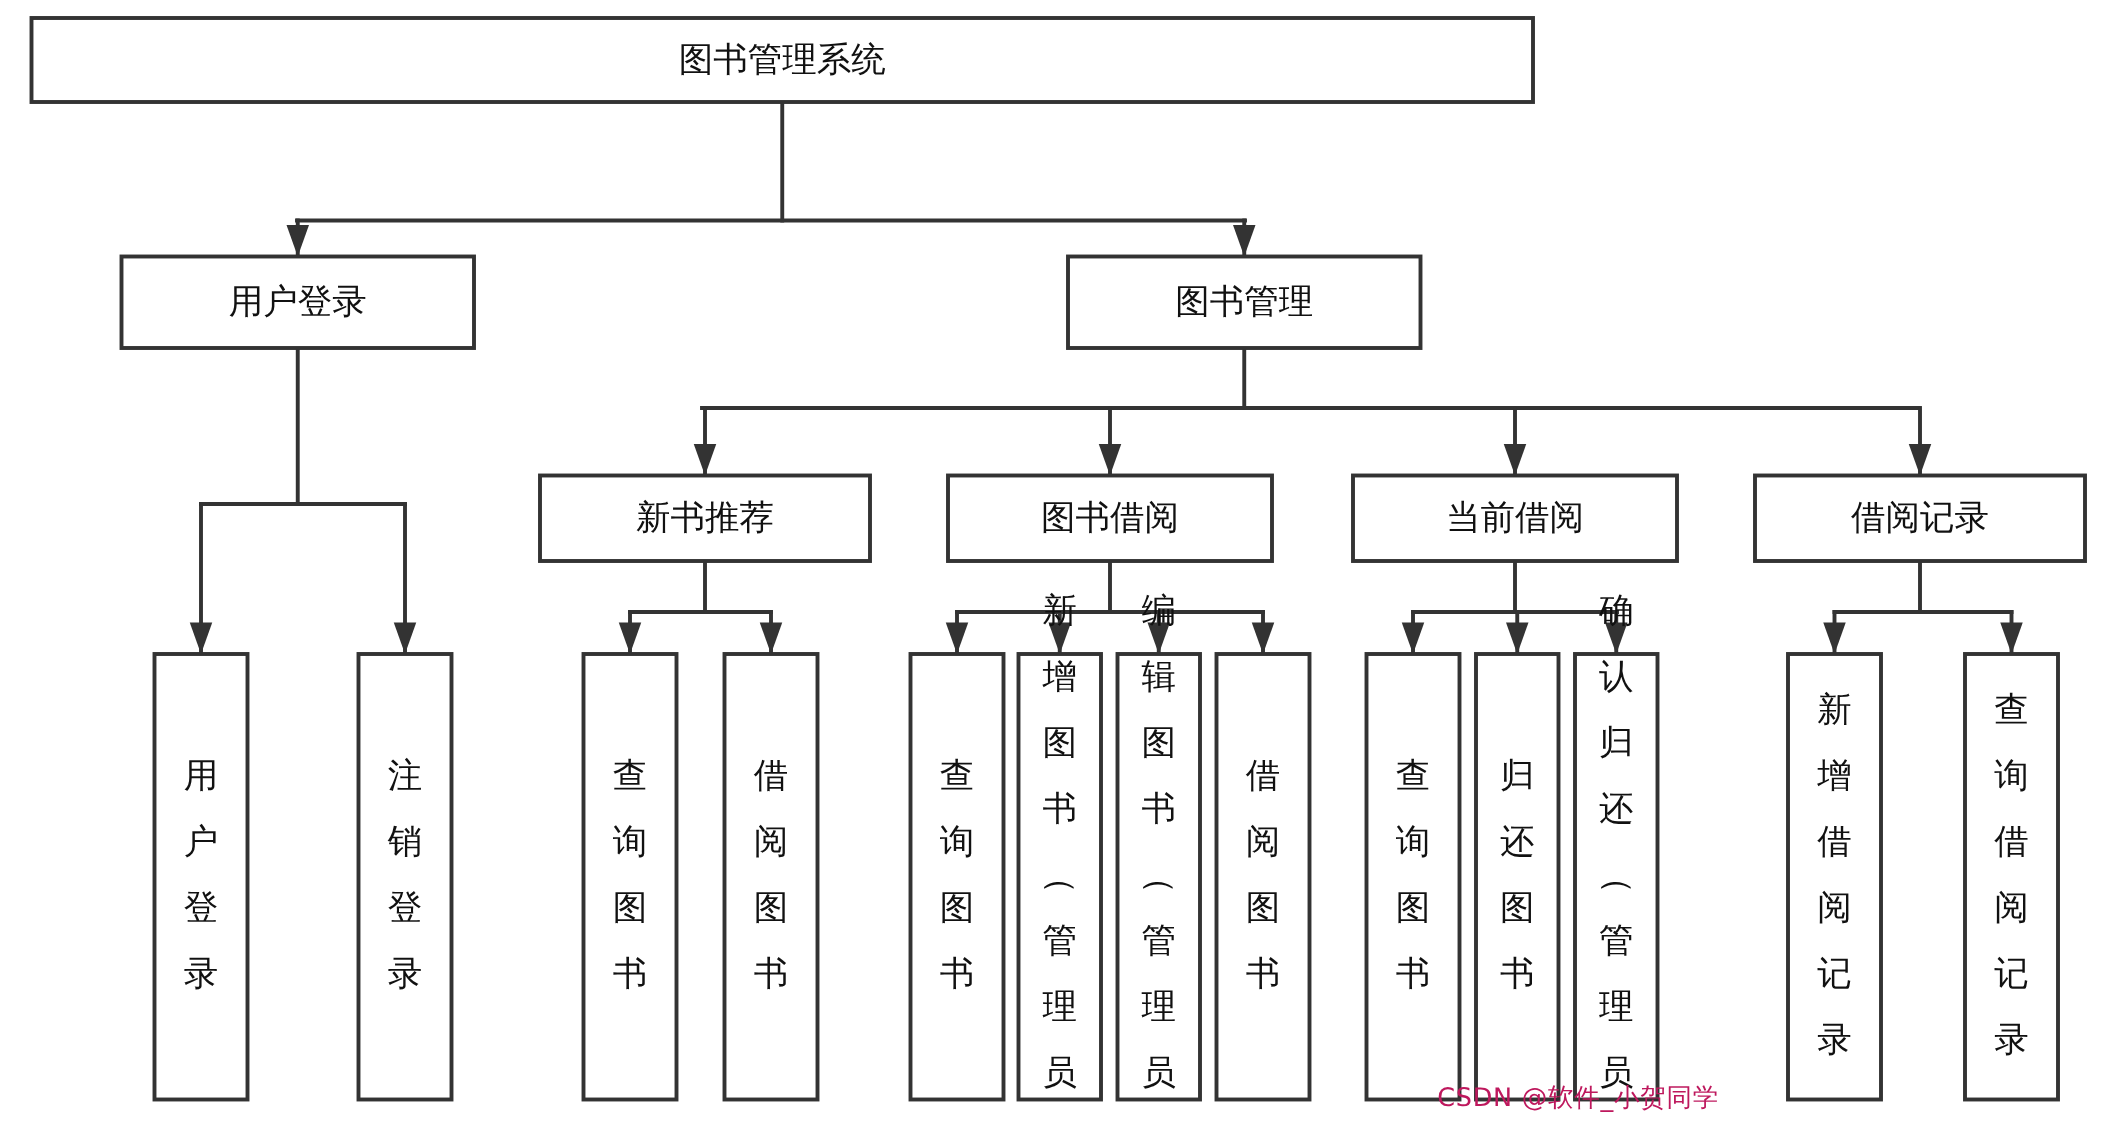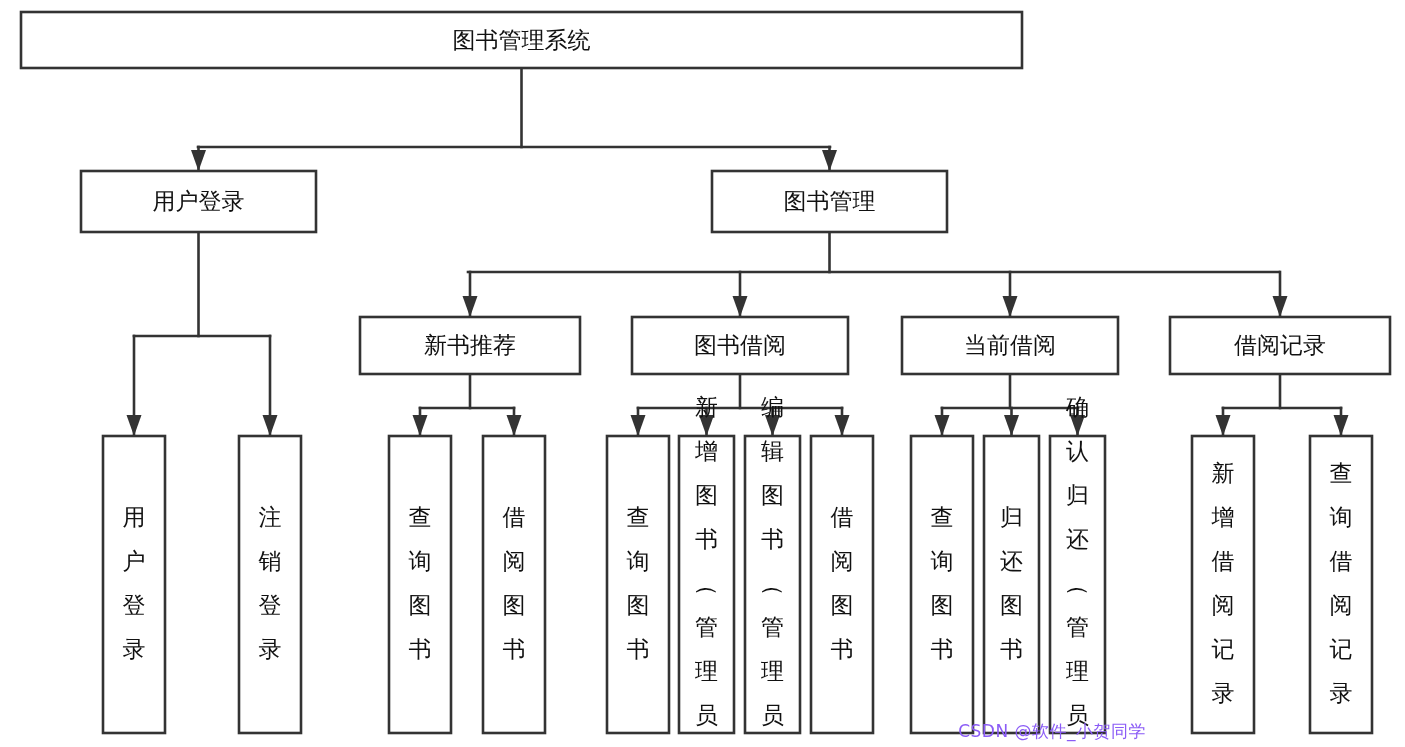--- a/index.html
+++ b/index.html
@@ -56,21 +56,21 @@
     font-size: 23px;
     text-anchor: middle;
     dominant-baseline: middle;
   }
   .watermark {
     position: absolute;
     right: 8px;
     bottom: 4px;
     font-family: "DejaVu Sans", "Liberation Sans", sans-serif;
     font-size: 17px;
-    color: #8b5cf6;
+    color: #be185d;
     white-space: nowrap;
     letter-spacing: 0.5px;
     user-select: none;
   }
 </style>
 </head>
 <body>
 
 <div id="diagram-root">
   <svg id="tree-svg" viewBox="0 0 1405 747">

